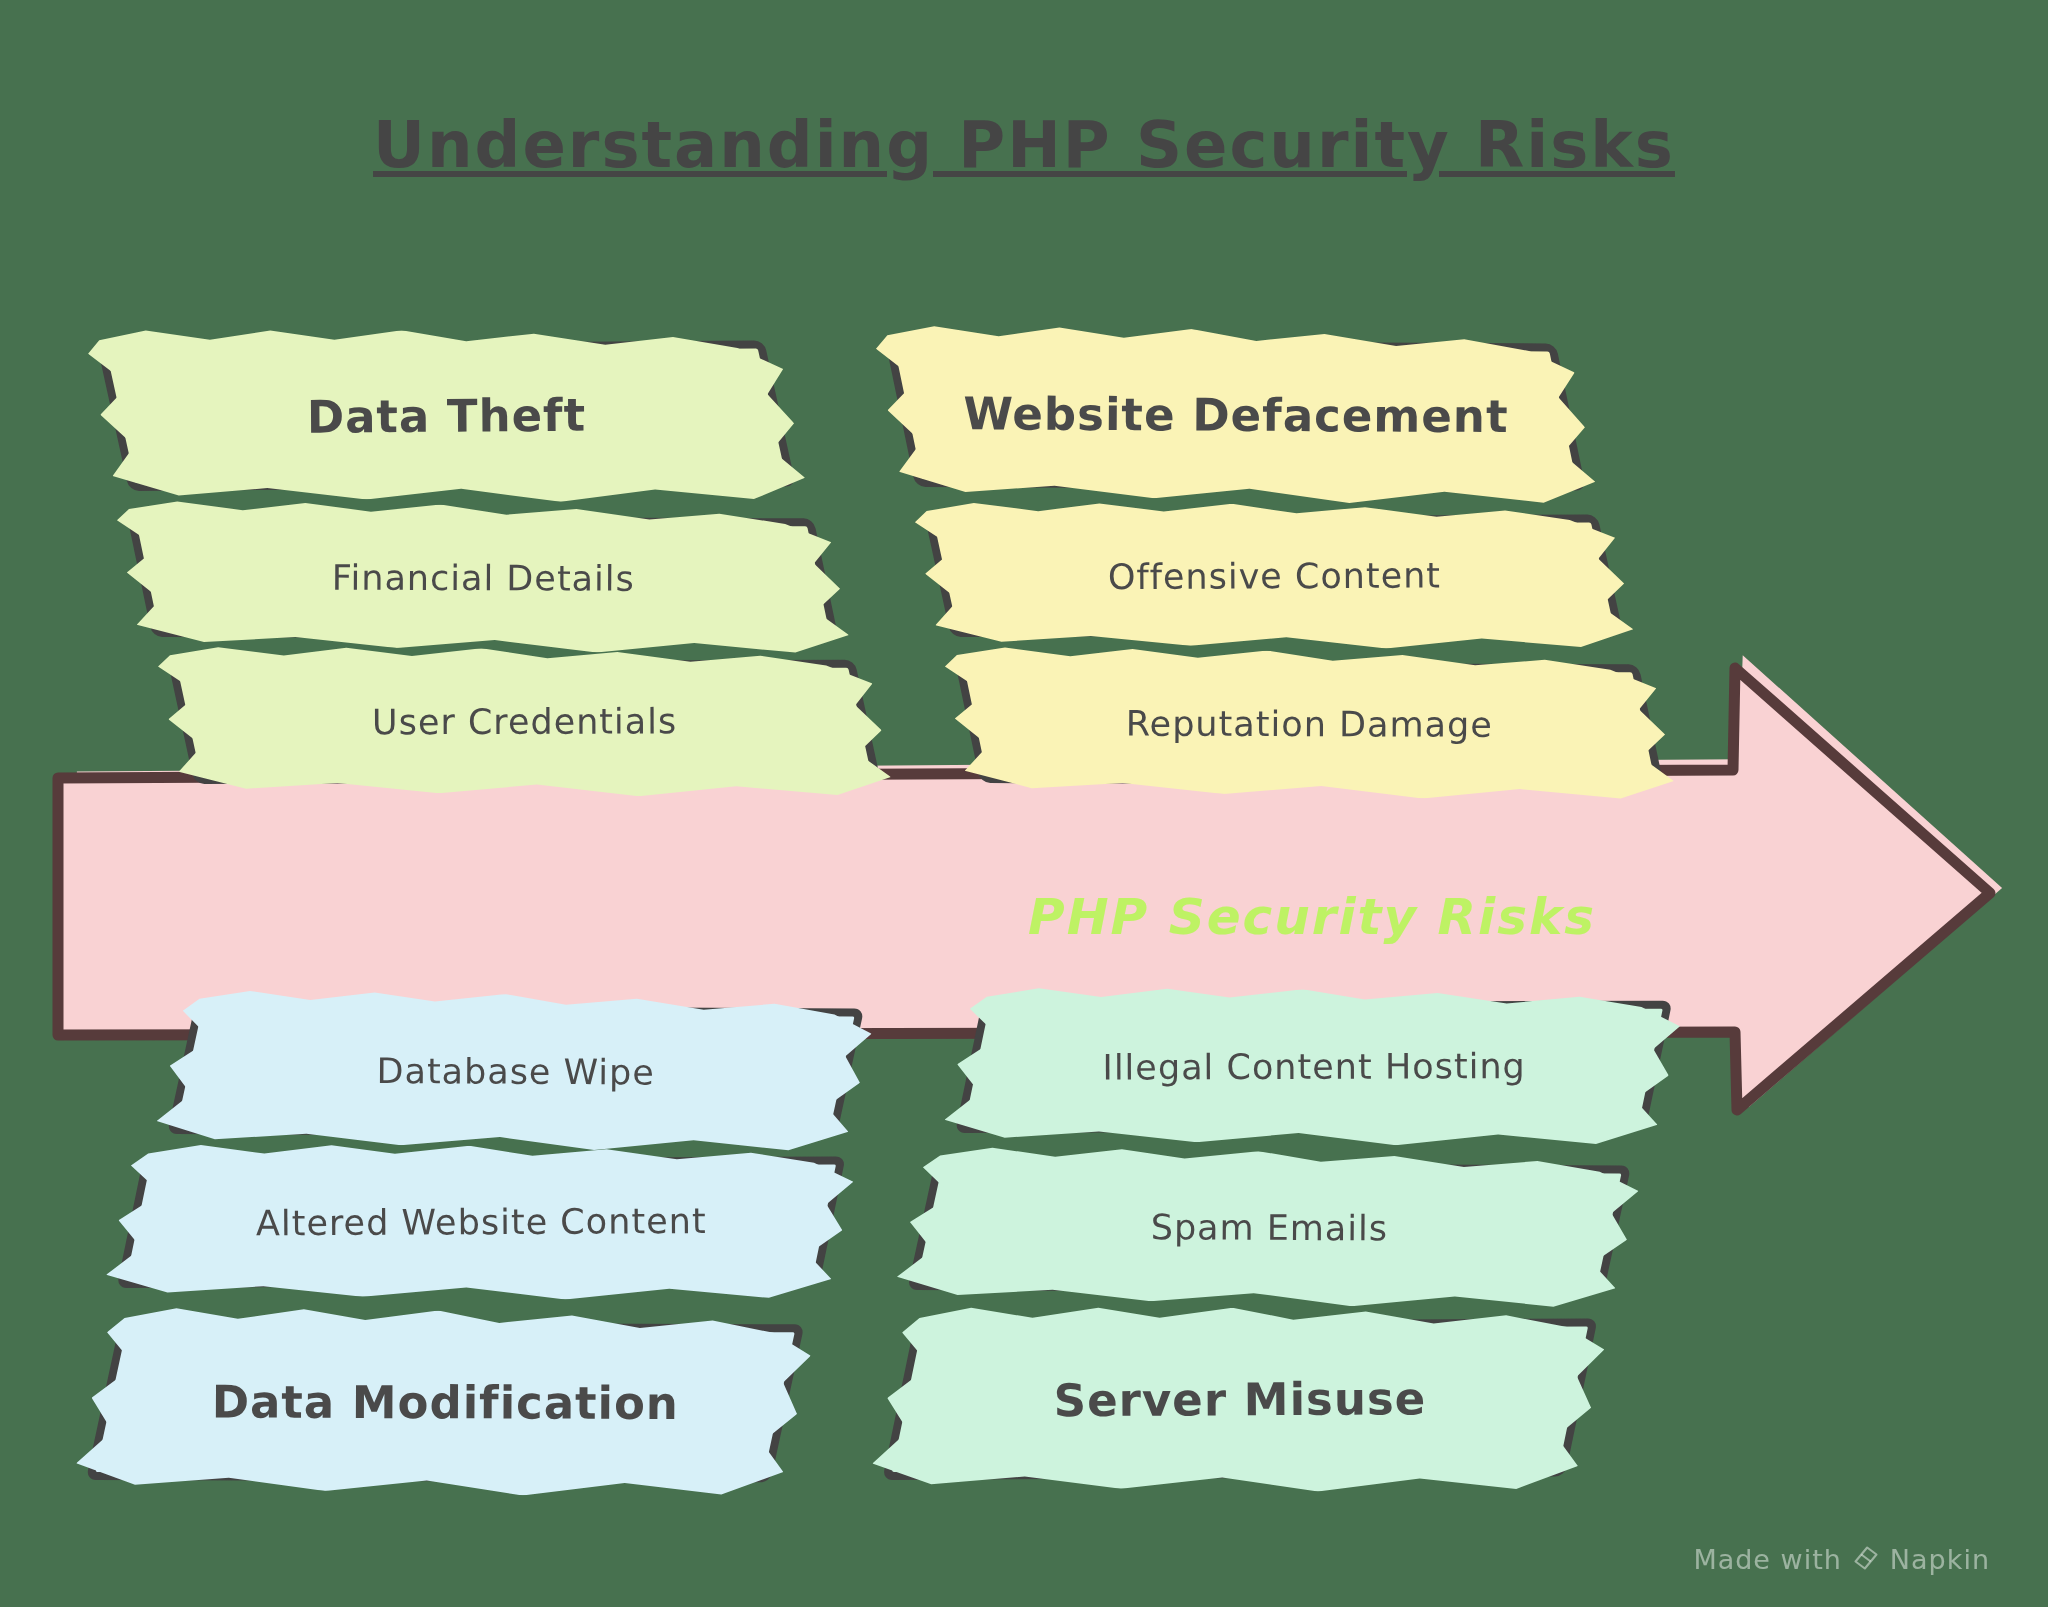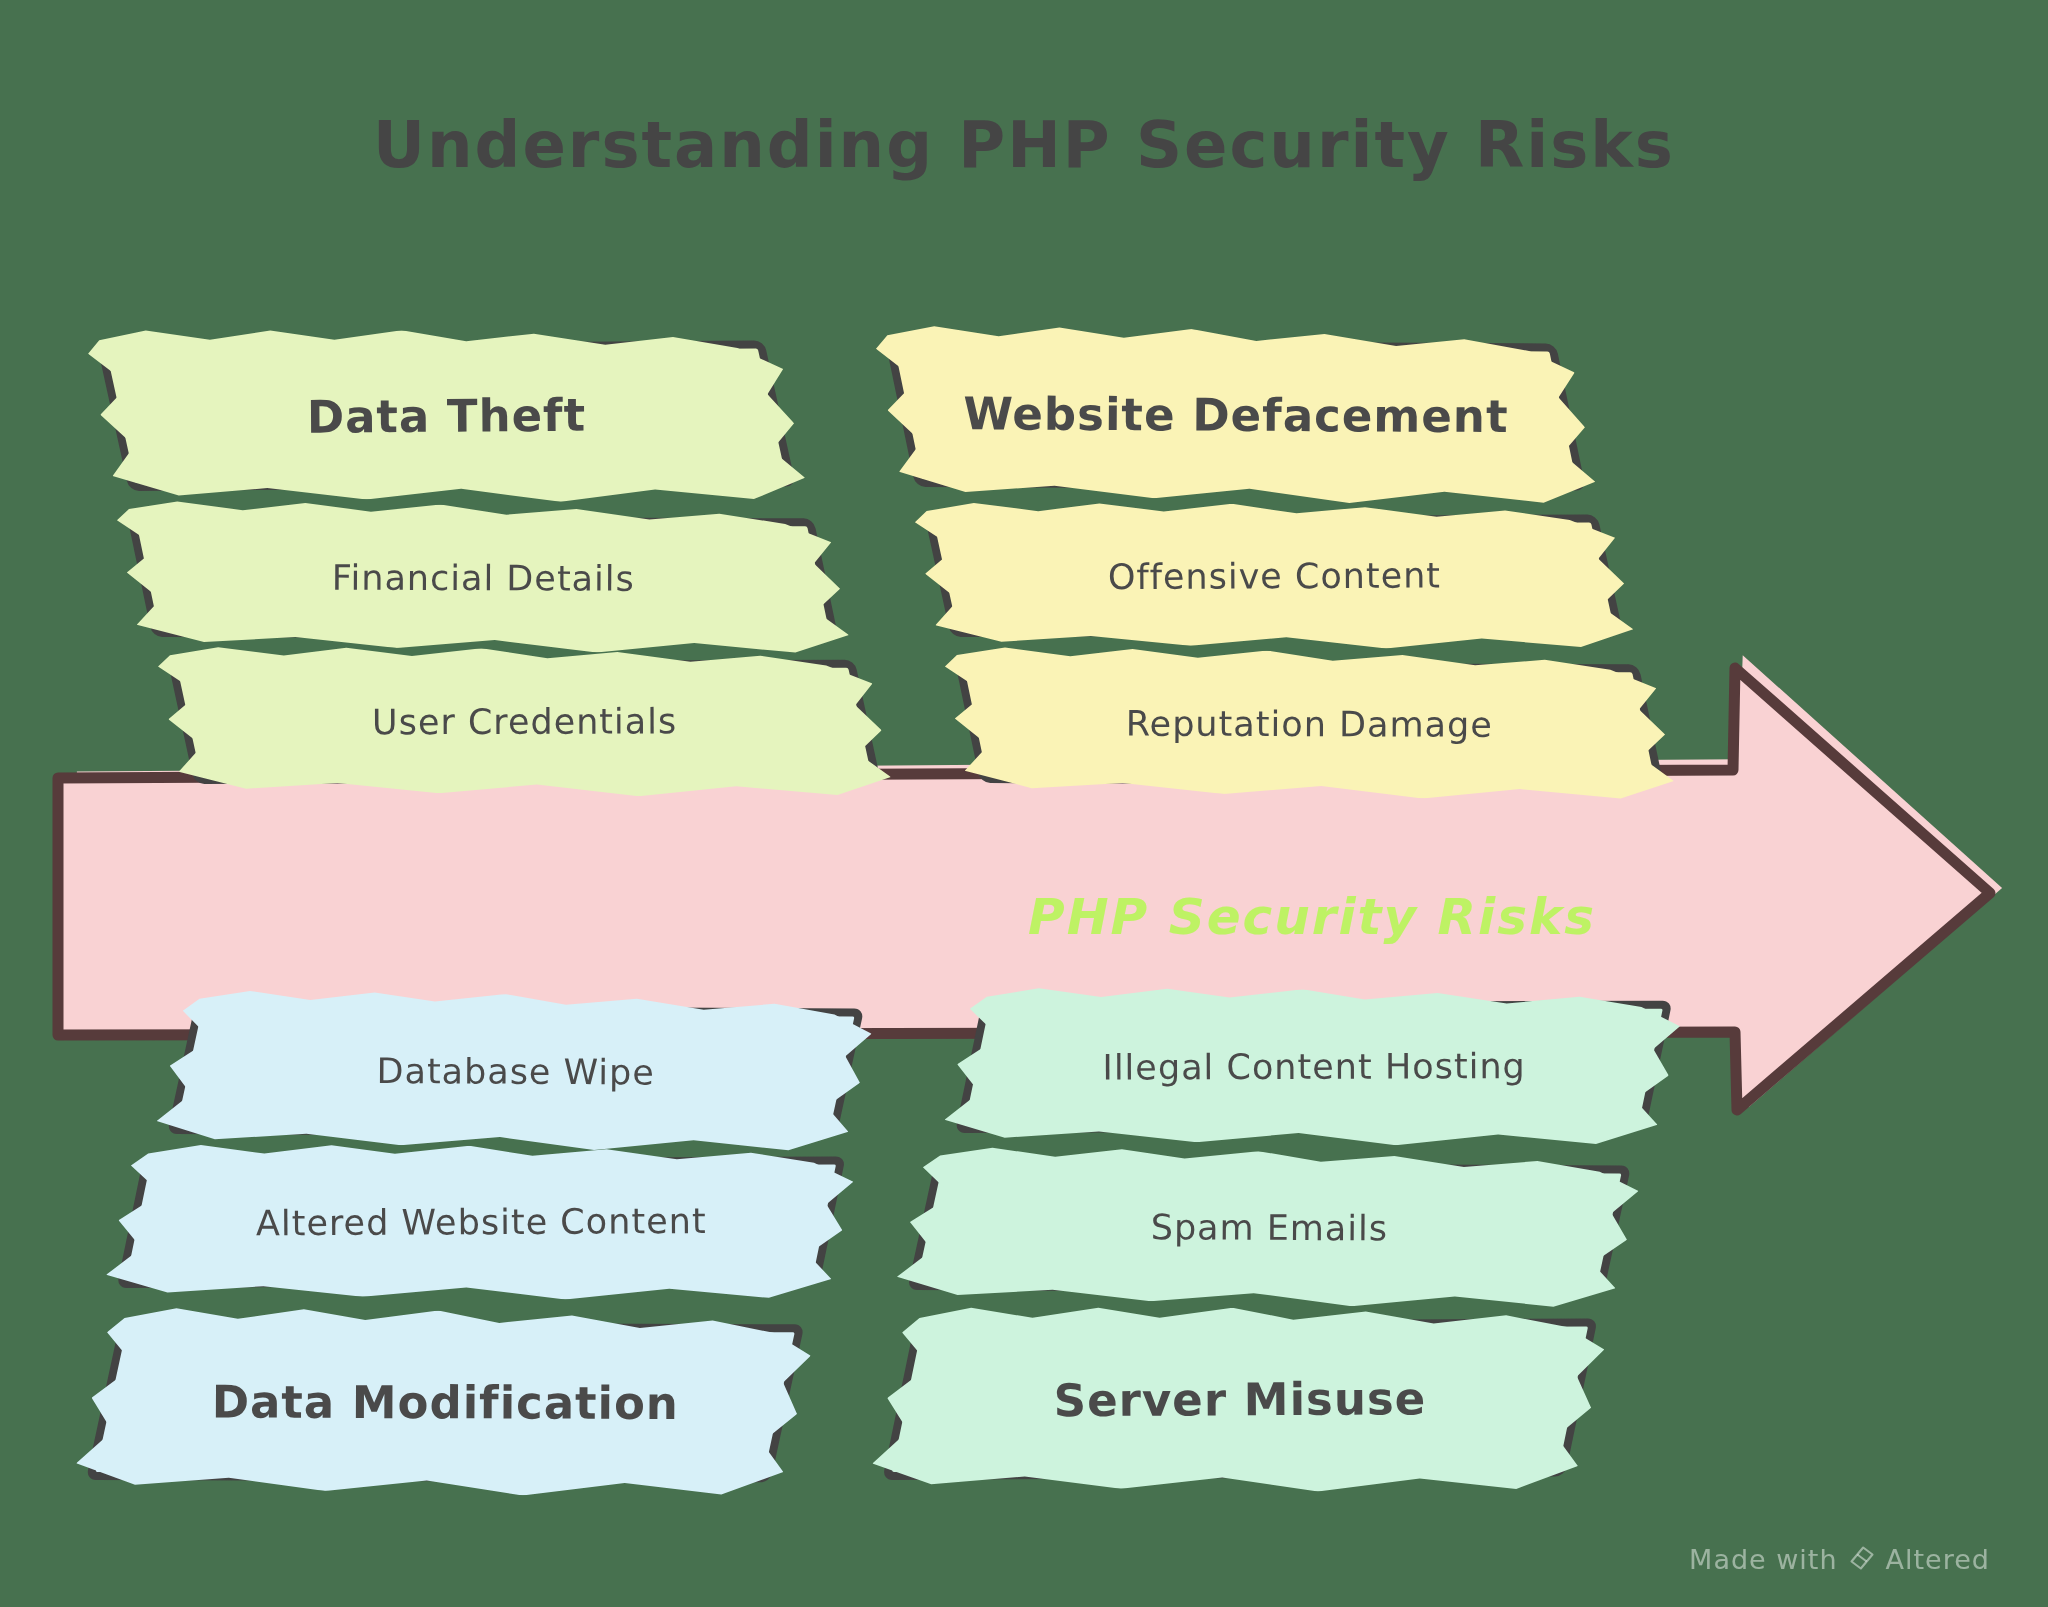--- a/index.html
+++ b/index.html
@@ -8,20 +8,21 @@
     position:relative;
     width:2048px;height:1607px;
     background:#47714F;
     overflow:hidden;
   }
   .title{
     position:absolute;left:0;right:0;top:108px;
     text-align:center;
     font-size:64px;font-weight:700;color:#454545;
     letter-spacing:2px;
+    text-decoration:underline;
   }
   
   .pbox{
     position:absolute;
     display:flex;align-items:center;justify-content:center;
     border:8px solid #434343;border-radius:10px;
     transform-origin:0 0;
     box-sizing:border-box;
   }
   .skew-r{transform:skewX(12deg) rotate(var(--rot,0deg));}
@@ -124,16 +125,16 @@
   </div>
 
   <div class="watermark">
     <span>Made with</span>
     <span class="napkin-glyph">
       <svg width="28" height="28" viewBox="0 0 24 24" fill="none" stroke="rgba(226,233,227,0.55)" stroke-width="1.8" stroke-linejoin="round">
         <path d="M3 15 L13 3 L21 9 L11 21 Z"></path>
         <path d="M8 9 L16 15"></path>
       </svg>
     </span>
-    <span>Altered</span>
+    <span>Napkin</span>
   </div>
 
 </div>
 
 </body></html>

